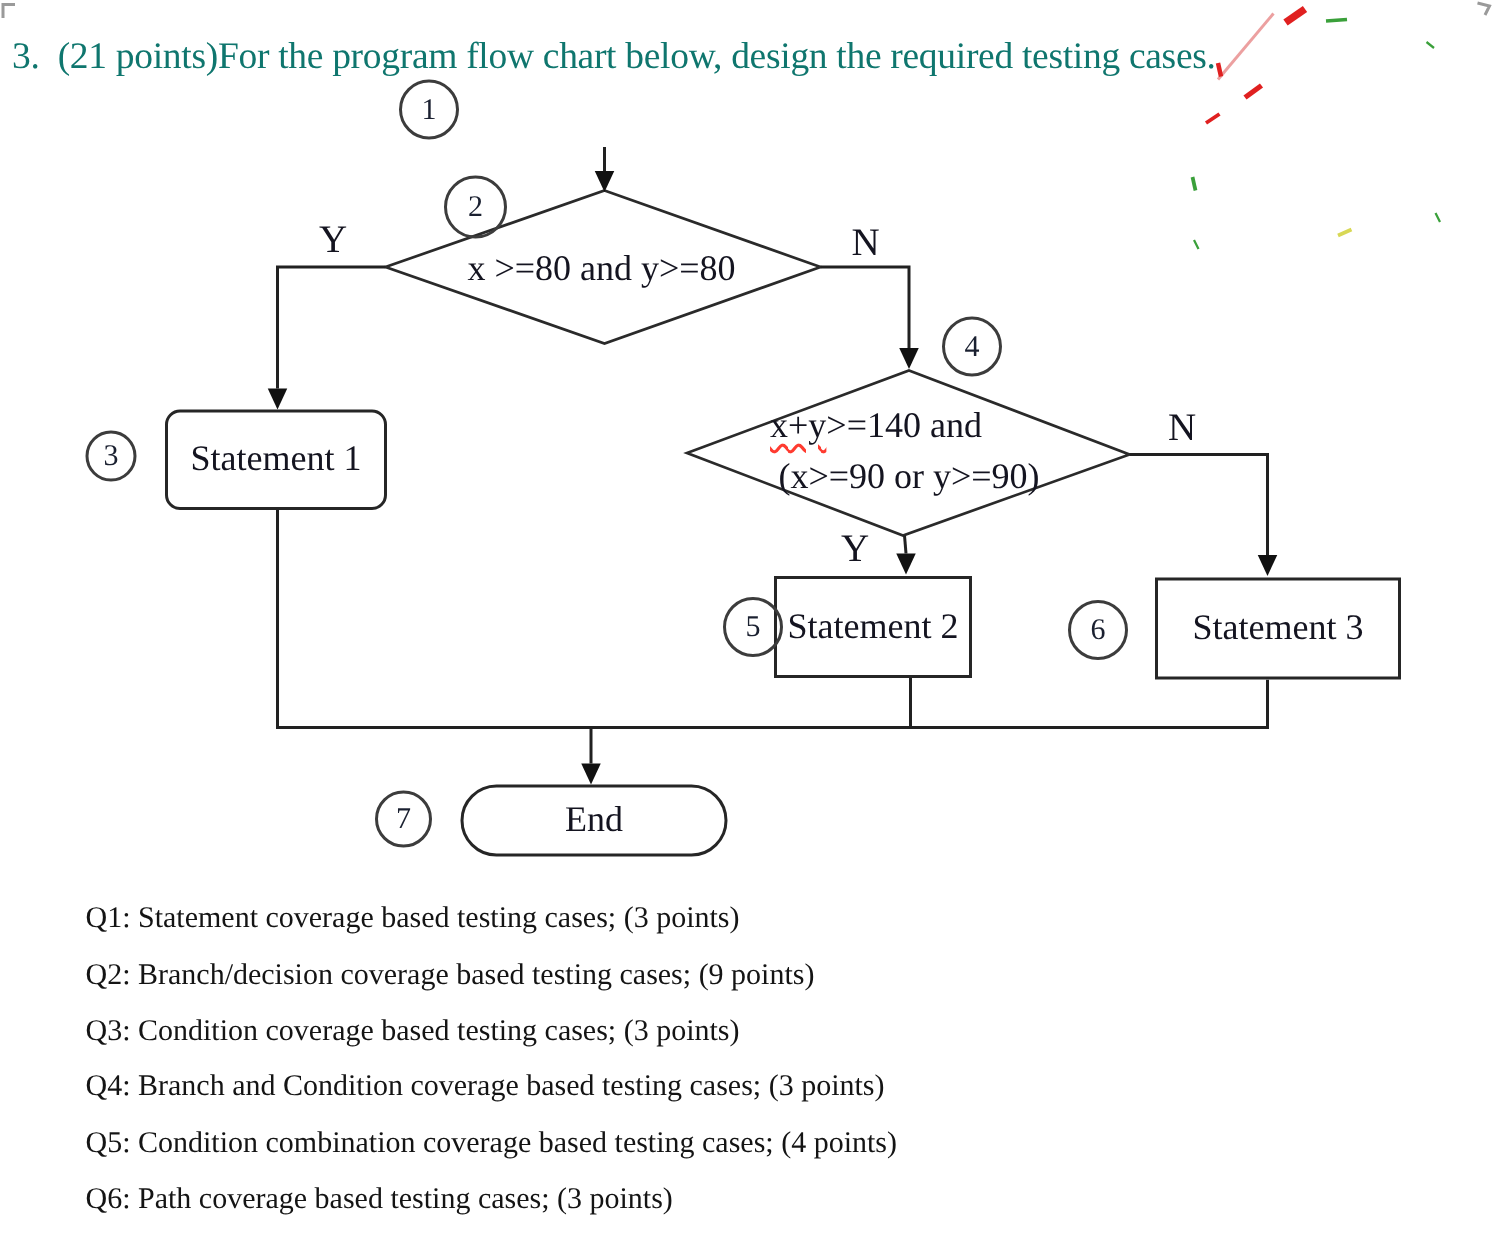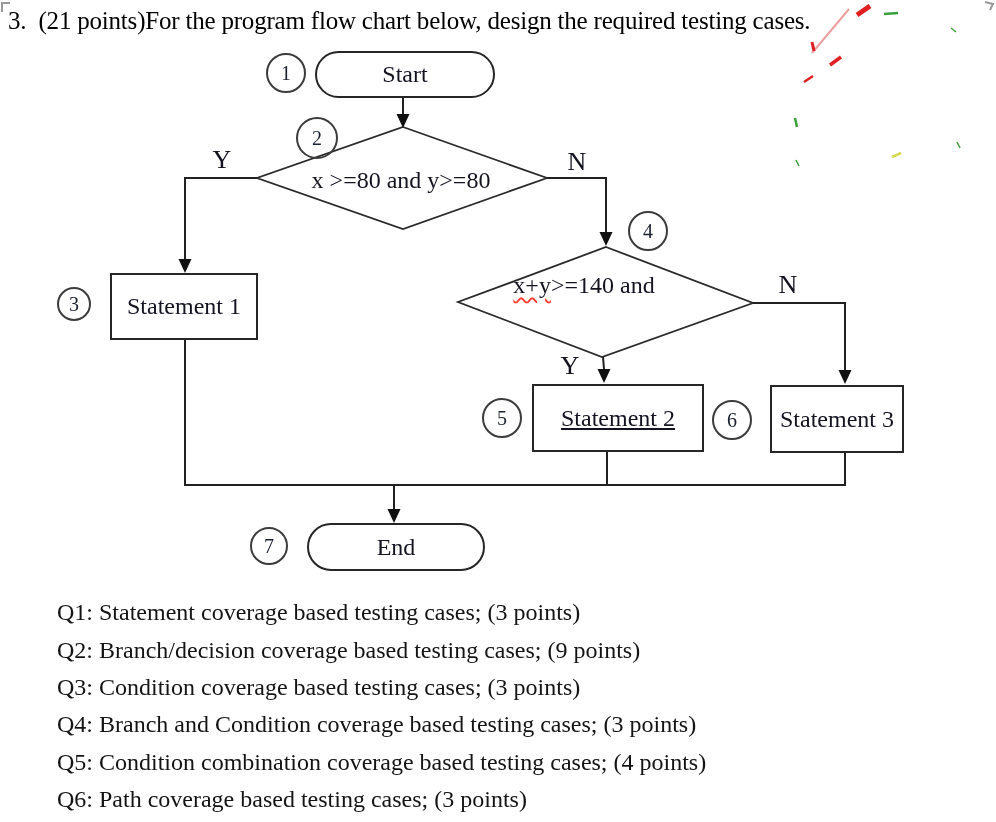--- a/index.html
+++ b/index.html
@@ -1,22 +1,22 @@
 <!DOCTYPE html>
 <html><head>
 <meta charset="utf-8">
 <style>
   html,body{margin:0;padding:0;background:#ffffff;}
   .page{
     position:relative;width:996px;height:822px;background:#ffffff;overflow:hidden;
     font-family:"Liberation Serif", serif;color:#161616;
   }
   .title{
-    position:absolute;left:8px;top:7px;font-size:25px;white-space:pre;
-    letter-spacing:-0.2px;color:#000000;
+    position:absolute;left:8px;top:24px;font-size:25px;white-space:pre;
+    letter-spacing:-0.2px;color:#0f766e;
   }
   svg.wires{position:absolute;left:0;top:0;}
   .node-box{
     position:absolute;box-sizing:border-box;border:2px solid #262626;background:#ffffff;
     display:flex;align-items:center;justify-content:center;font-size:24px;color:#141420;
     white-space:nowrap;
   }
   .rounded{border-radius:24px;}
   .badge{
     position:absolute;box-sizing:border-box;border:2px solid #3c3c3c;border-radius:50%;
@@ -30,21 +30,21 @@
   .edge-label{
     position:absolute;transform:translate(-50%,-50%);font-size:26px;color:#141420;
   }
   .misspelled{
     text-decoration-line:underline;
     text-decoration-style:wavy;
     text-decoration-color:#ff3b30;
     text-decoration-thickness:1.5px;
     text-underline-offset:4px;
   }
-  .questions{position:absolute;left:57px;top:594px;font-size:24px;color:#141414;}
+  .questions{position:absolute;left:57px;top:594px;font-size:20px;color:#141414;}
   .questions .q{height:37.4px;display:flex;align-items:center;white-space:pre;}
 </style>
 </head>
 <body>
 
 <div class="page">
 
   <div class="title">3.  (21 points)For the program flow chart below, design the required testing cases.</div>
 
   <svg class="wires" width="996" height="822" viewBox="0 0 996 822">
@@ -84,39 +84,37 @@
       <line x1="795" y1="118" x2="797" y2="127" stroke="#3aa03a" stroke-width="2.5"></line>
       <line x1="951" y1="28" x2="956" y2="32" stroke="#3aa03a" stroke-width="1.5"></line>
       <line x1="892" y1="157" x2="901" y2="153" stroke="#d8d855" stroke-width="2.5"></line>
       <line x1="957" y1="142" x2="960" y2="148" stroke="#3aa03a" stroke-width="1.5"></line>
       <line x1="796" y1="160" x2="799" y2="166" stroke="#3aa03a" stroke-width="1.5"></line>
       <polyline points="2,12 2,3 10,3" stroke="#9a9a9a" fill="none" stroke-width="2"></polyline>
       <polyline points="985,2 993,4 990,10" stroke="#9a9a9a" fill="none" stroke-width="2"></polyline>
     </g>
   </svg>
 
-  <div class="node-box rounded" style="left:315px;top:51px;width:180px;height:47px;">
-    <span>Start</span>
-  </div>
   <div class="node-box rounded" style="left:307px;top:523px;width:178px;height:48px;">
     <span>End</span>
   </div>
 
-  <div class="node-box" style="left:110px;top:273px;width:148px;height:67px;">
+  <div class="node-box" style="left:110px;top:273px;width:148px;height:67px;border-radius:10px;">
     <span>Statement 1</span>
   </div>
-  <div class="node-box" style="left:532px;top:384px;width:172px;height:68px;text-decoration:underline;">
+  <div class="node-box" style="left:516px;top:384px;width:132px;height:68px;">
     <span>Statement 2</span>
   </div>
-  <div class="node-box" style="left:770px;top:385px;width:134px;height:68px;">
+  <div class="node-box" style="left:770px;top:385px;width:164px;height:68px;">
     <span>Statement 3</span>
   </div>
 
   <div class="dtext" style="left:401px;top:180px;">x &gt;=80 and y&gt;=80</div>
   <div class="dtext" style="left:584px;top:285px;"><span class="misspelled">x+y</span><span>&gt;=140 and</span></div>
+  <div class="dtext" style="left:606px;top:319px;">(x&gt;=90 or y&gt;=90)</div>
 
   <div class="edge-label" style="left:222px;top:160px;">Y</div>
   <div class="edge-label" style="left:577px;top:162px;">N</div>
   <div class="edge-label" style="left:570px;top:366px;">Y</div>
   <div class="edge-label" style="left:788px;top:285px;">N</div>
 
   <div class="badge" style="left:266px;top:53px;width:40px;height:40px;">1</div>
   <div class="badge" style="left:296px;top:117px;width:42px;height:42px;">2</div>
   <div class="badge" style="left:57px;top:287px;width:34px;height:34px;">3</div>
   <div class="badge" style="left:628px;top:211px;width:40px;height:40px;">4</div>

